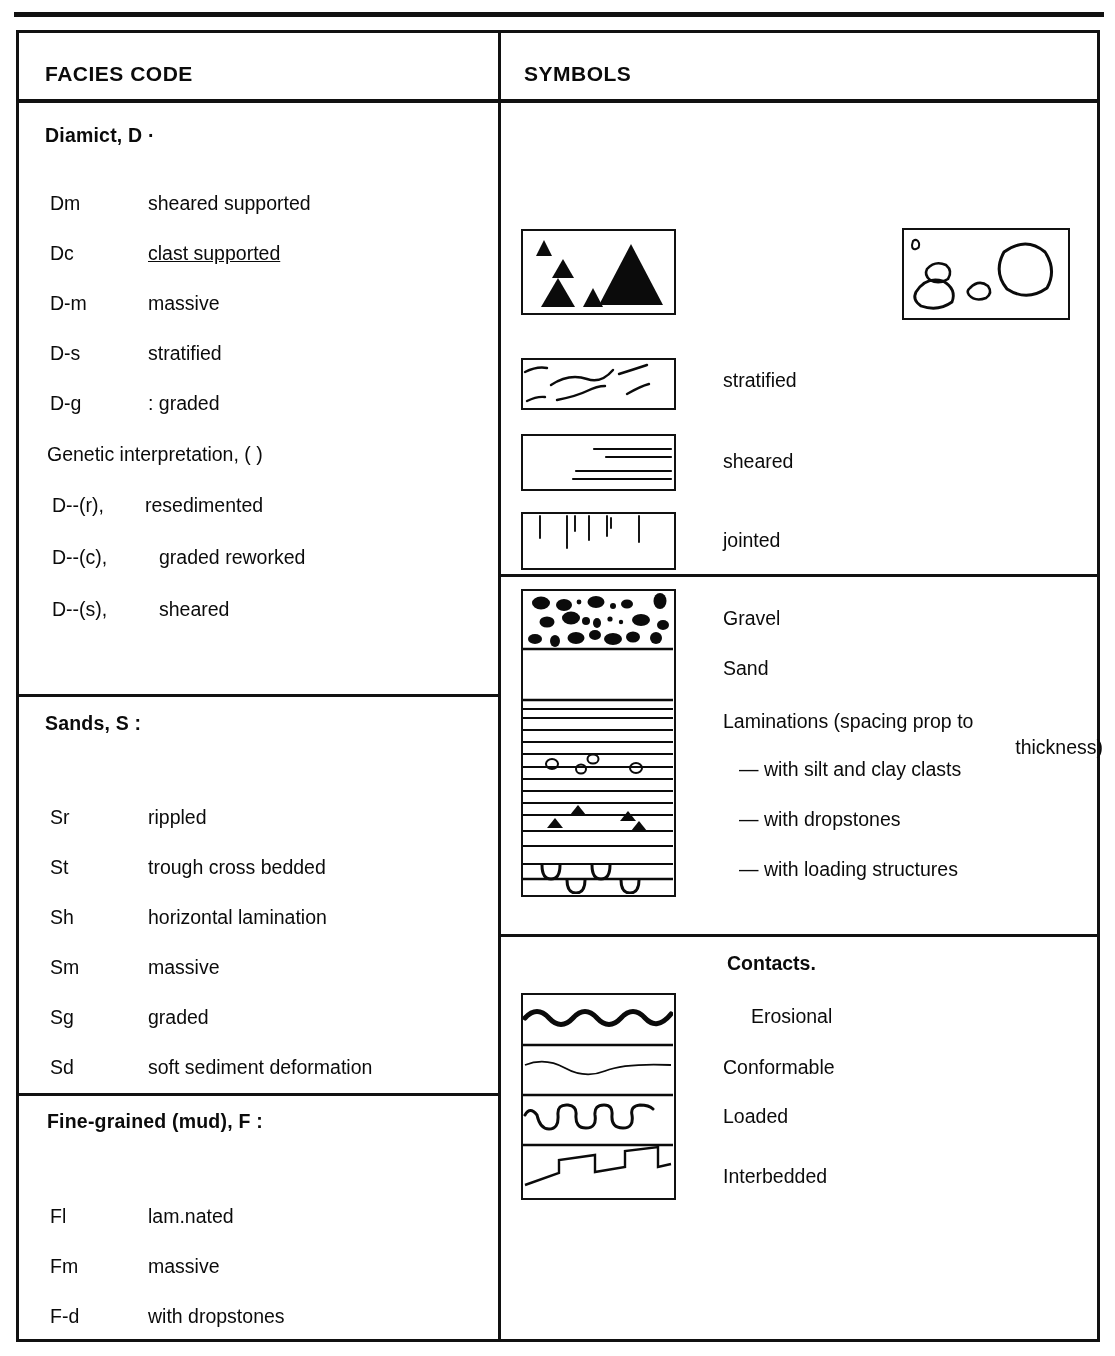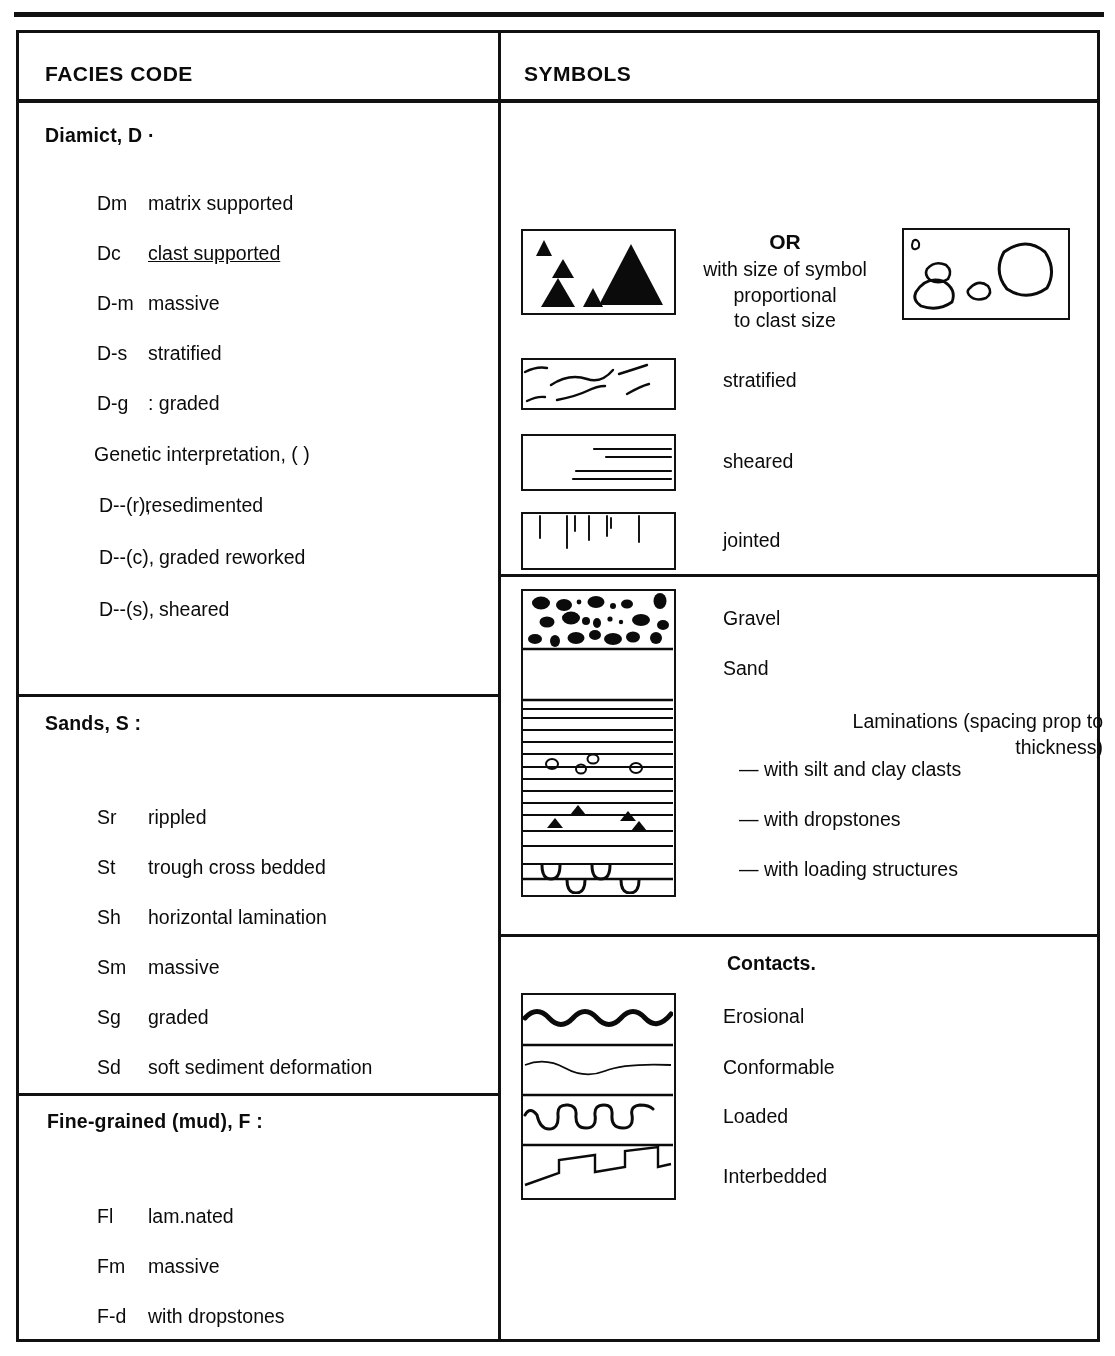--- a/index.html
+++ b/index.html
@@ -29,31 +29,31 @@
   .div-r2{position:absolute;left:500px;top:934px;width:600px;height:3px;background:#111;}
 
   
   .col-head{position:absolute;font-size:21px;font-weight:bold;letter-spacing:.5px;}
   .head-facies{left:45px;top:62px;}
   .head-symbols{left:524px;top:62px;}
 
   
   .grp{position:absolute;font-size:19.5px;font-weight:bold;letter-spacing:.2px;}
   .row{position:absolute;font-size:19.5px;}
-  .row .code{position:absolute;left:0;top:0;white-space:nowrap;margin-left:47px;}
+  .row .code{position:absolute;left:0;top:0;white-space:nowrap;}
   .row .desc{position:absolute;top:0;white-space:nowrap;}
 
   
   .rlabel{position:absolute;font-size:19.5px;white-space:nowrap;}
   .rlabel.bold{font-weight:bold;}
   .rcenter{position:absolute;font-size:19.5px;text-align:center;line-height:1.3;}
   .rcenter .or{font-weight:bold;font-size:21px;display:block;margin-bottom:2px;}
 
   .lam-block{position:absolute;font-size:19.5px;line-height:1.35;width:380px;}
-  .lam-block .l1{display:block;text-align:right;}
+  .lam-block .l1{display:block;}
   .lam-block .l2{display:block;text-align:right;padding-left:30px;}
 
   
   .box{position:absolute;border:2.5px solid #111;box-sizing:border-box;background:#fff;}
   svg{display:block;}
 </style>
 </head>
 <body>
 
 <div class="sheet">
@@ -67,21 +67,21 @@
   <div class="div-r1"></div>
   <div class="div-r2"></div>
 
   <div class="col-head head-facies">FACIES CODE</div>
   <div class="col-head head-symbols">SYMBOLS</div>
 
   <div class="grp" style="left:45px;top:124px;">Diamict, D ·</div>
 
   <div class="row" style="left:50px;top:192px;">
     <span class="code">Dm</span>
-    <span class="desc" style="left:98px;">matrix supported</span>
+    <span class="desc" style="left:98px;">sheared supported</span>
   </div>
   <div class="row" style="left:50px;top:242px;">
     <span class="code">Dc</span>
     <span class="desc" style="left:98px;text-decoration:underline;">clast supported</span>
   </div>
   <div class="row" style="left:50px;top:292px;">
     <span class="code">D-m</span>
     <span class="desc" style="left:98px;">massive</span>
   </div>
   <div class="row" style="left:50px;top:342px;">
@@ -155,26 +155,20 @@
   <div class="box" style="left:521px;top:229px;width:155px;height:86px;">
     <svg width="150" height="81" viewBox="0 0 150 81">
       <polygon points="21,9 29,25 13,25" fill="#0b0b0b"></polygon>
       <polygon points="40,28 51,47 29,47" fill="#0b0b0b"></polygon>
       <polygon points="35,47 52,76 18,76" fill="#0b0b0b"></polygon>
       <polygon points="70,57 80,76 60,76" fill="#0b0b0b"></polygon>
       <polygon points="108,13 140,74 76,74" fill="#0b0b0b"></polygon>
     </svg>
   </div>
 
-  <div class="rcenter" style="left:680px;top:228px;width:210px;">
-    <span class="or">OR</span>
-    <span>with size of symbol</span><br>
-    <span>proportional</span><br>
-    <span>to clast size</span>
-  </div>
 
   <div class="box" style="left:902px;top:228px;width:168px;height:92px;">
     <svg width="163" height="87" viewBox="0 0 163 87">
       <path d="M9,11 q4,-3 6,2 q1,5 -3,6 q-4,1 -4,-4 z" fill="none" stroke="#0b0b0b" stroke-width="2"></path>
       <path d="M23,39 q8,-9 19,-4 q7,6 2,14 q-9,6 -18,1 q-6,-5 -3,-11 z" fill="none" stroke="#0b0b0b" stroke-width="2.6"></path>
       <path d="M12,62 q10,-16 27,-11 q14,8 9,21 q-14,10 -31,4 q-9,-6 -5,-14 z" fill="none" stroke="#0b0b0b" stroke-width="2.8"></path>
       <path d="M66,58 q9,-9 18,-2 q5,7 -2,12 q-11,4 -17,-3 q-3,-4 1,-7 z" fill="none" stroke="#0b0b0b" stroke-width="2.6"></path>
       <path d="M100,22 q22,-16 41,0 q12,18 2,36 q-20,14 -40,1 q-14,-17 -3,-37 z" fill="none" stroke="#0b0b0b" stroke-width="3"></path>
     </svg>
   </div>
@@ -319,18 +313,18 @@
       <path d="M2,70 q20,-8 40,3 q20,11 40,3 q20,-8 66,-6" fill="none" stroke="#0b0b0b" stroke-width="1.8"></path>
       <line x1="0" y1="100" x2="150" y2="100" stroke="#0b0b0b" stroke-width="2.4"></line>
 
       <path d="M2,120 q5,-9 12,0 q3,14 12,14 q10,0 9,-14 q-1,-11 10,-10 q9,1 8,10 q-1,13 10,13 q11,0 9,-13 q-1,-10 9,-10 q9,0 8,10 q-1,13 11,13 q11,0 9,-13 q-2,-9 8,-10 q9,0 13,4" fill="none" stroke="#0b0b0b" stroke-width="3" stroke-linecap="round" stroke-linejoin="round"></path>
       <line x1="0" y1="150" x2="150" y2="150" stroke="#0b0b0b" stroke-width="2.4"></line>
 
       <path d="M2,190 L36,178 L36,165 L72,160 L72,177 L102,172 L102,156 L135,152 L135,172 L148,169" fill="none" stroke="#0b0b0b" stroke-width="2.4" stroke-linejoin="miter"></path>
     </svg>
   </div>
 
-  <div class="rlabel" style="left:723px;top:1005px;">Erosional</div>
+  <div class="rlabel" style="left:751px;top:1005px;">Erosional</div>
   <div class="rlabel" style="left:723px;top:1056px;">Conformable</div>
   <div class="rlabel" style="left:723px;top:1105px;">Loaded</div>
   <div class="rlabel" style="left:723px;top:1165px;">Interbedded</div>
 
 </div>
 
 </body></html>

